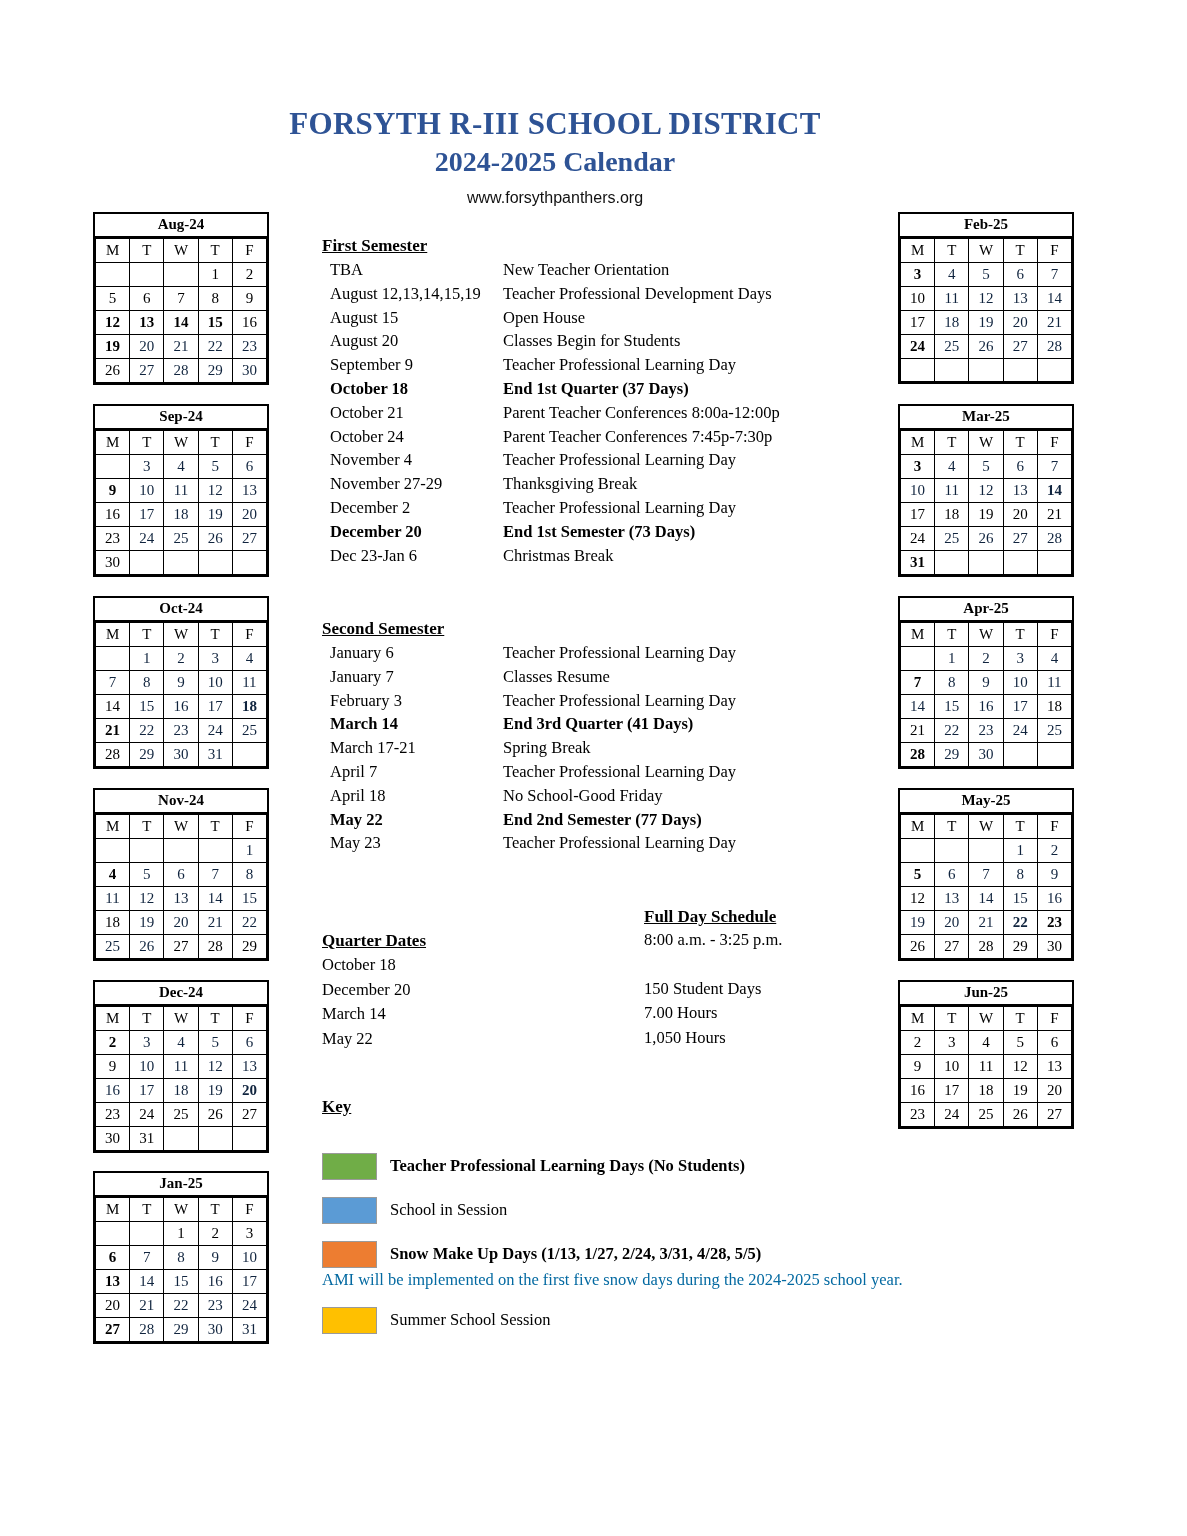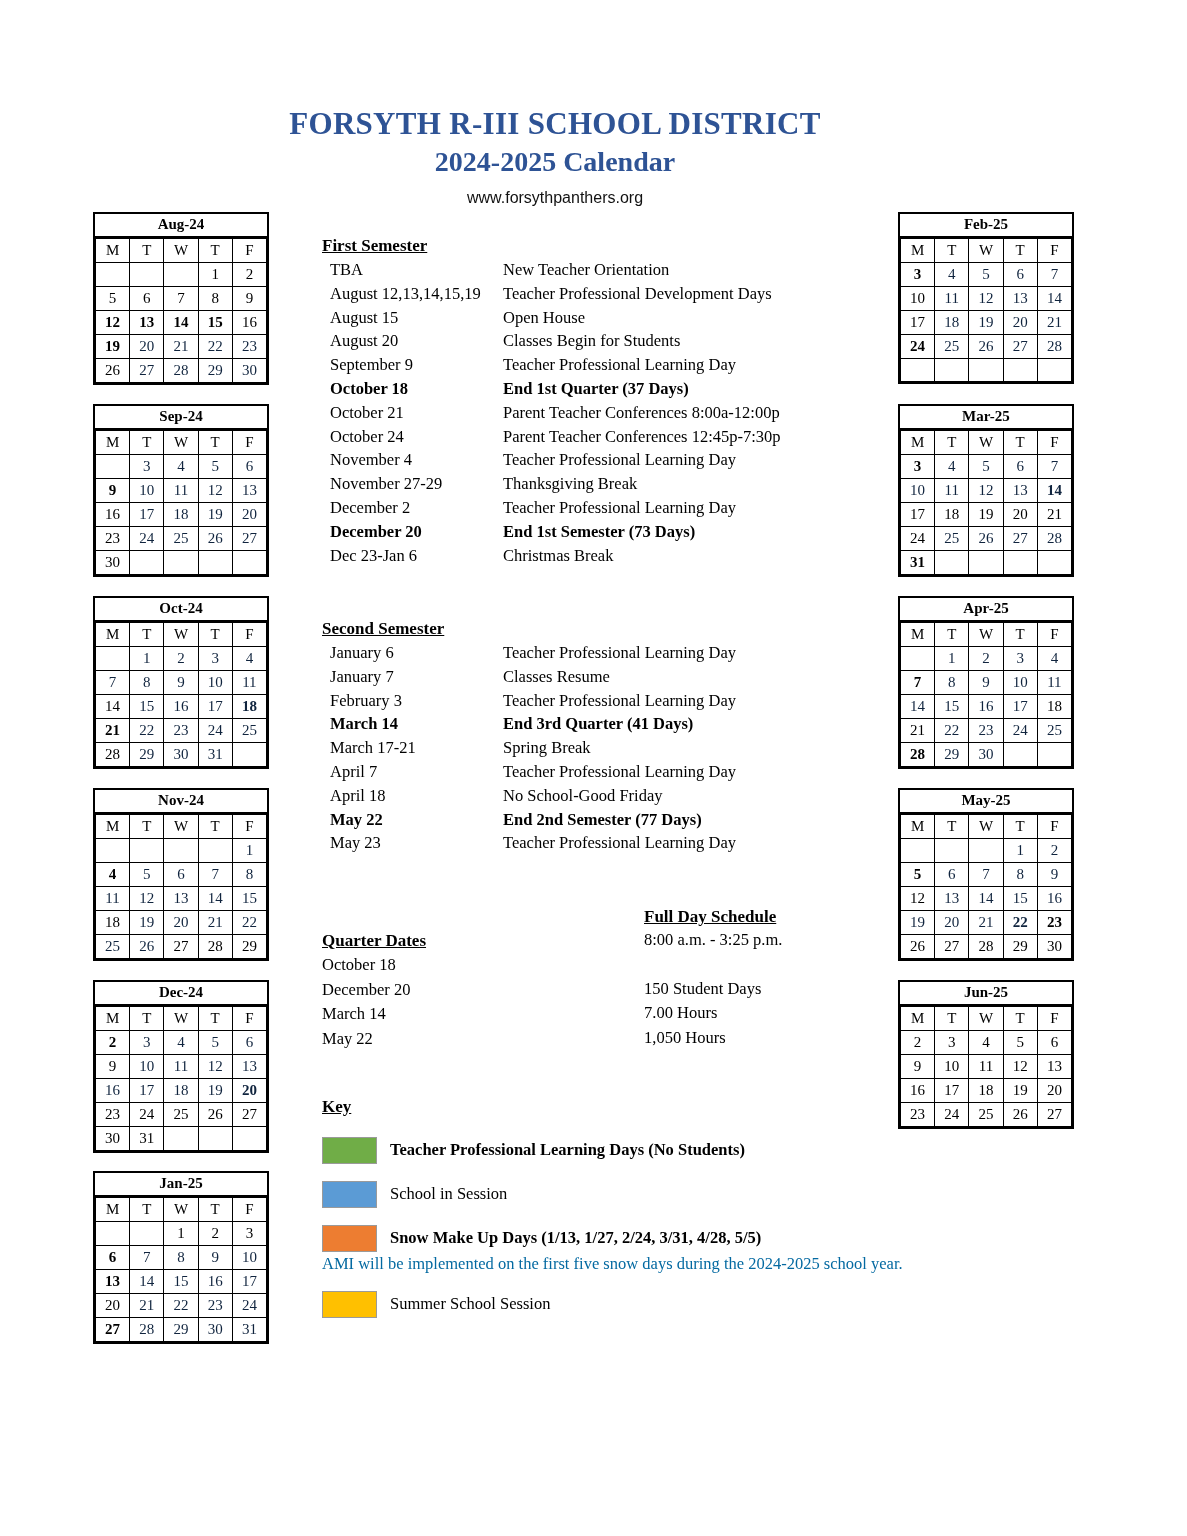--- a/index.html
+++ b/index.html
@@ -106,21 +106,21 @@
   #full-day .fd-head {
     font-size: 17px; font-weight: bold; text-decoration: underline;
     white-space: nowrap; margin-bottom: 1px;
   }
   #full-day .fd-line { font-size: 16.5px; line-height: 24.6px; white-space: nowrap; }
   #full-day .fd-gap { height: 24px; }
 
   
   #key { left: 322px; top: 1097px; width: 700px; }
   .key-head { font-size: 17px; font-weight: bold; text-decoration: underline; }
-  .key-rows { margin-top: 20px; }
+  .key-rows { margin-top: 36px; }
   .key-row { position: relative; height: 44px; }
   .swatch {
     position: absolute; left: 0; top: 0;
     width: 55px; height: 27px;
     border: 1px solid #9a9a9a;
   }
   .sw-green  { background: #70AD47; }
   .sw-blue   { background: #5B9BD5; }
   .sw-orange { background: #ED7D31; }
   .sw-yellow { background: #FFC000; }
@@ -725,21 +725,21 @@
       <div class="evt-row b">
         <div class="evt-date">October 18</div>
         <div class="evt-desc">End 1st Quarter (37 Days)</div>
       </div>
       <div class="evt-row">
         <div class="evt-date">October 21</div>
         <div class="evt-desc">Parent Teacher Conferences 8:00a-12:00p</div>
       </div>
       <div class="evt-row">
         <div class="evt-date">October 24</div>
-        <div class="evt-desc">Parent Teacher Conferences 12:45p-7:30p</div>
+        <div class="evt-desc">Parent Teacher Conferences 7:45p-7:30p</div>
       </div>
       <div class="evt-row">
         <div class="evt-date">November 4</div>
         <div class="evt-desc">Teacher Professional Learning Day</div>
       </div>
       <div class="evt-row">
         <div class="evt-date">November 27-29</div>
         <div class="evt-desc">Thanksgiving Break</div>
       </div>
       <div class="evt-row">

